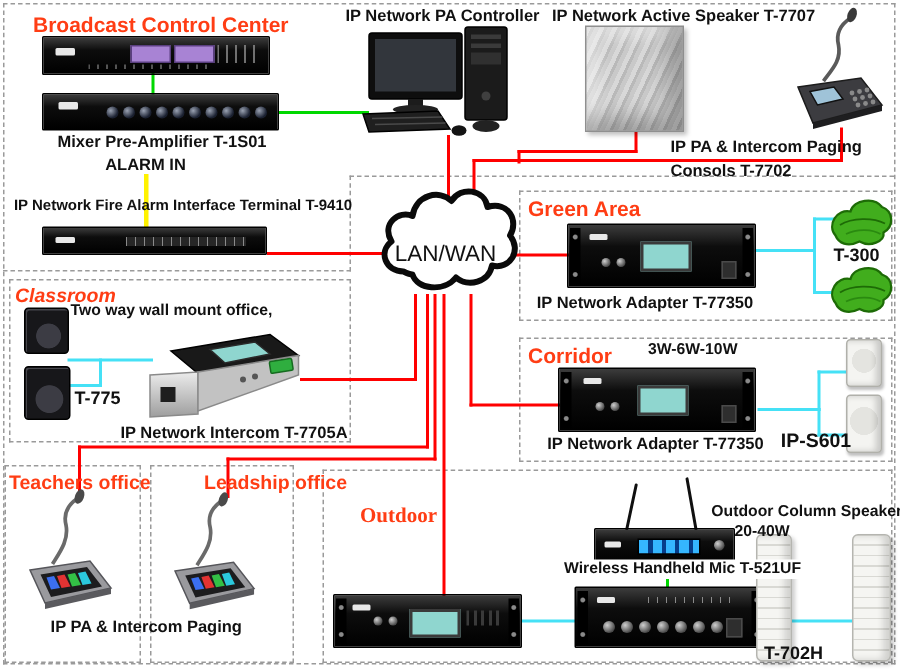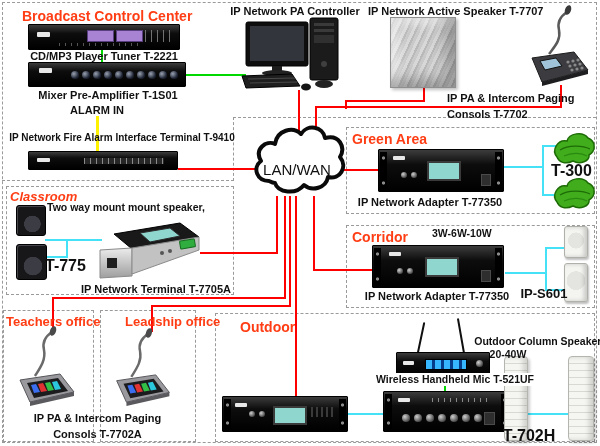--- a/index.html
+++ b/index.html
@@ -7,21 +7,21 @@
           font-family:"Liberation Sans","DejaVu Sans",sans-serif;}
   .rbox{position:absolute;border:1px dashed var(--border-gray,#9a9a9a);box-sizing:border-box;}
   .hline{position:absolute;border-top:1px dashed var(--border-gray,#9a9a9a);}
   .vline{position:absolute;border-left:1px dashed var(--border-gray,#9a9a9a);}
   .rtitle{position:absolute;color:var(--title-red,#ff3d14);font-weight:bold;font-size:13px;white-space:nowrap;}
   .rtitle.big{font-size:14px;}
   .lbl{position:absolute;font-weight:bold;font-size:10.5px;color:var(--label-black,#111);
        white-space:nowrap;text-align:center;line-height:13px;}
   .lbl.left{text-align:left;}
   .lbl.s11{font-size:11px;}
-  .lbl.s12{font-size:16px;}
+  .lbl.s12{font-size:12px;}
   .lbl.s13{font-size:13px;}
   .lbl.s10{font-size:10px;}
   .ln{position:absolute;}
   .red{background:var(--line-red,#f00);}
   .grn{background:var(--line-green,#00d800);}
   .yel{background:var(--line-yellow,#fff200);}
   .cyn{background:var(--line-cyan,#45e1f6);}
   .dev{position:absolute;box-sizing:border-box;}
   .rack{background:linear-gradient(180deg,#3c3c3c,#0d0d0d 35%,#000);border:1px solid #000;border-radius:1px;}
   .ear{position:absolute;top:2px;bottom:2px;width:7px;background:#000;
@@ -300,49 +300,47 @@
   <div class="dev col" style="left:568px;top:356px;width:26px;height:85px;"></div>
 
   <svg style="left:249px;top:121px;" width="96" height="80" viewBox="0 0 96 80">
     <path d="M20,60 C8,60 3,47 12,40 C5,28 17,19 26,23 C28,9 44,5 52,13 C58,3 74,5 76,17 C90,13 97,26 91,36 C99,46 91,59 79,56 C77,67 63,71 55,64 C47,74 29,72 26,62 C24,62 22,61 20,60 Z" fill="#ffffff" stroke="#0a0a0a" stroke-width="4" stroke-linejoin="round"></path>
   </svg>
   <div class="lbl" style="left:253px;top:163px;width:88px;font-size:15px;font-weight:400;">LAN/WAN</div>
 
   <div class="rtitle big" style="left:22px;top:8px;">Broadcast Control Center</div>
   <div class="rtitle" style="left:10px;top:189px;font-style:italic;">Classroom</div>
   <div class="rtitle" style="left:6px;top:314px;">Teachers office</div>
-  <div class="rtitle" style="left:101px;top:314px;padding-left:24px;">Leadship office</div>
+  <div class="rtitle" style="left:112px;top:314px;padding-left:24px;">Leadship office</div>
   <div class="rtitle big" style="left:352px;top:131px;">Green Area</div>
   <div class="rtitle big" style="left:352px;top:229px;">Corridor</div>
-  <div class="rtitle big" style="left:240px;top:319px;">Outdoor</div>
-
-  <div class="lbl s11" style="left:24px;top:50px;width:160px;">CD/MP3 Player Tuner T-2221</div>
+  <div class="rtitle big" style="left:240px;top:337px;font-family:Liberation Serif, serif;">Outdoor</div>
+
   <div class="lbl s11" style="left:28px;top:89px;width:160px;">Mixer Pre-Amplifier T-1S01</div>
   <div class="lbl s11" style="left:47px;top:104px;width:100px;">ALARM IN</div>
   <div class="lbl s10" style="left:2px;top:131px;width:240px;">IP Network Fire Alarm Interface Terminal T-9410</div>
   <div class="lbl s11" style="left:215px;top:5px;width:160px;">IP Network PA Controller</div>
   <div class="lbl s11" style="left:368px;top:5px;width:160px;">IP Network Active Speaker T-7707</div>
   <div class="lbl s11 left" style="left:447px;top:90px;width:130px;">
     <div style="line-height:16px;">IP PA &amp; Intercom Paging</div>
     <div style="line-height:16px;">Consols T-7702</div>
   </div>
   <div class="lbl s11" style="left:350px;top:196px;width:160px;">IP Network Adapter T-77350</div>
   <div class="lbl s12" style="left:551px;top:164px;width:40px;">T-300</div>
   <div class="lbl left" style="left:432px;top:227px;">
     <div>3W-6W-10W</div>
   </div>
   <div class="lbl s11" style="left:357px;top:290px;width:160px;">IP Network Adapter T-77350</div>
   <div class="lbl s13" style="left:514px;top:287px;width:60px;">IP-S601</div>
   <div class="lbl left" style="left:47px;top:201px;">
-    <div>Two way mount mount speaker,</div>
+    <div>Two way wall mount office,</div>
   </div>
   <div class="lbl s12" style="left:45px;top:259px;width:40px;">T-775</div>
-  <div class="lbl s11" style="left:76px;top:283px;width:160px;">IP Network Terminal T-7705A</div>
+  <div class="lbl s11" style="left:76px;top:283px;width:160px;">IP Network Intercom T-7705A</div>
   <div class="lbl s11" style="left:15px;top:410px;width:165px;">
     <div style="line-height:16px;">IP PA &amp; Intercom Paging</div>
-    <div style="line-height:16px;">Consols T-7702A</div>
   </div>
   <div class="lbl" style="left:375px;top:373px;width:160px;background:#fff;">Wireless Handheld Mic T-521UF</div>
   <div class="lbl" style="left:459px;top:335px;width:160px;">Outdoor Column Speaker,</div>
   <div class="lbl" style="left:478px;top:348px;width:60px;">20-40W</div>
   <div class="lbl s12" style="left:499px;top:429px;width:60px;">T-702H</div>
 
 </div>
 
 </body></html>

